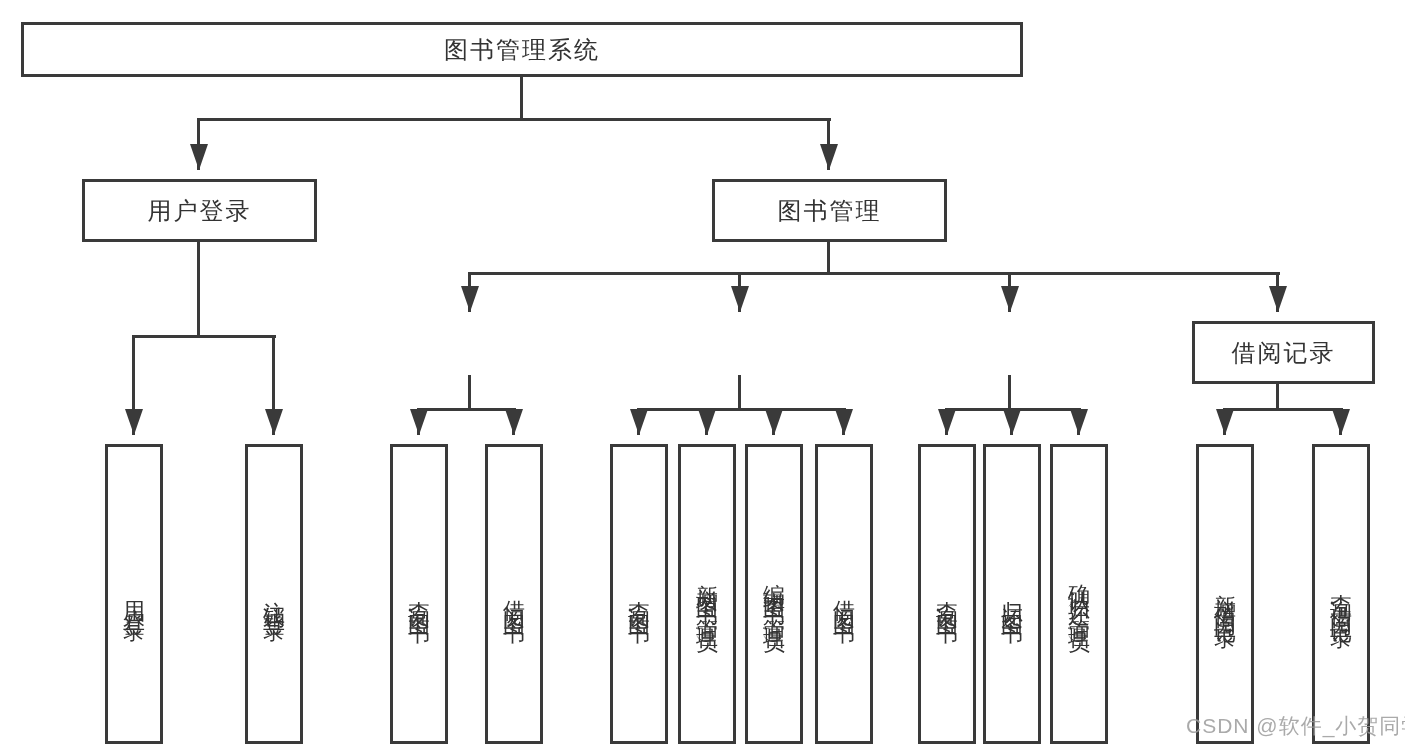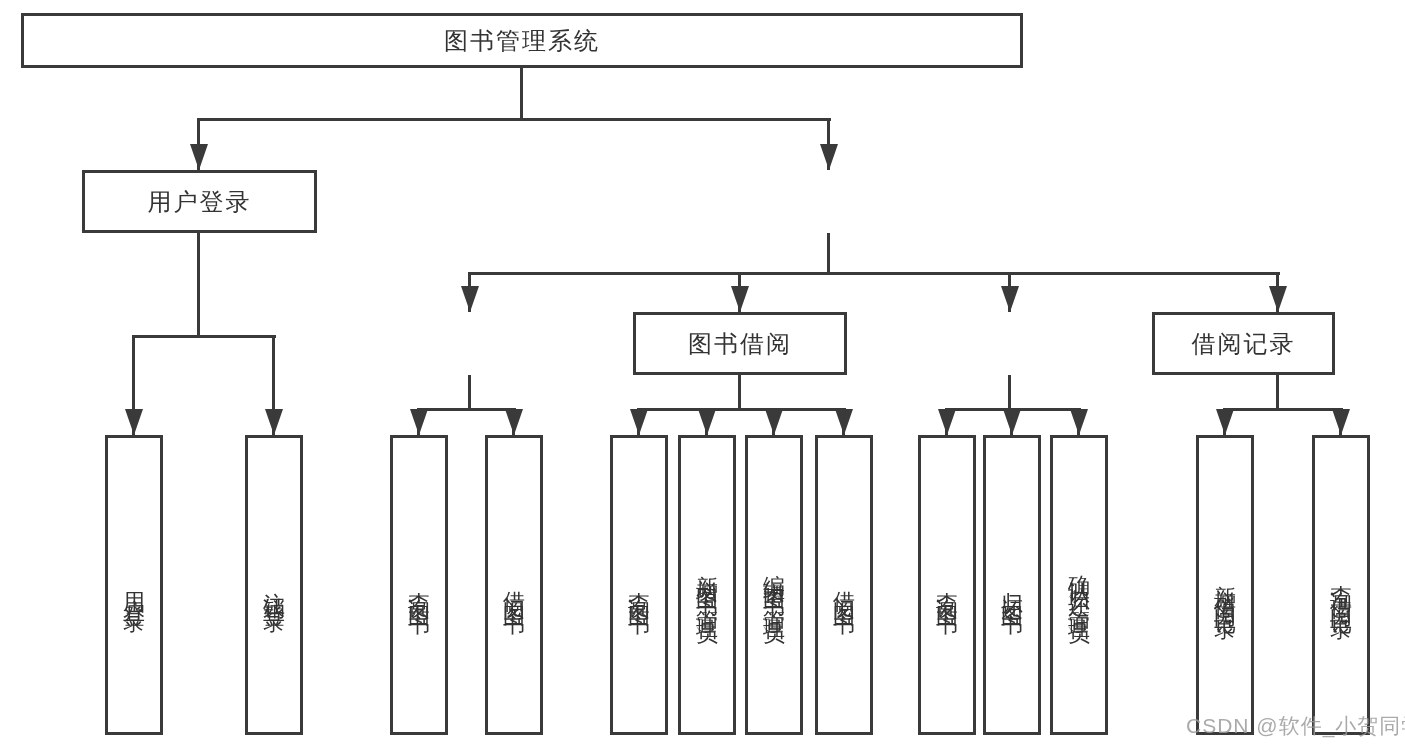--- a/index.html
+++ b/index.html
@@ -23,20 +23,21 @@
     border: 3px solid var(--line);
     background: var(--bg);
     color: var(--text);
     display: flex;
     align-items: center;
     justify-content: center;
     font-size: 24px;
     letter-spacing: 2px;
     text-align: center;
     z-index: 3;
+    margin-top: 9px;
   }
   .vnode {
     writing-mode: vertical-lr;
     text-orientation: mixed;
     font-size: 22px;
     letter-spacing: 7px;
     line-height: 1;
     padding-top: 6px;
   }
   .vline, .hline {
@@ -66,23 +67,23 @@
   }
 </style>
 </head>
 <body>
 
 <div id="canvas">
 
   <div class="node" style="left:21px; top:13px; width:1002px; height:55px;">图书管理系统</div>
 
   <div class="node" style="left:82px; top:170px; width:235px; height:63px;">用户登录</div>
+  <div class="node" style="left:712px; top:170px; width:235px; height:63px;">图书管理</div>
 
-  <div class="node" style="left:633px; top:312px; width:214px; height:63px;">图书借阅</div>
-  <div class="node" style="left:1152px; top:312px; width:183px; height:63px;text-align:center;">借阅记录</div>
+  <div class="node" style="left:1192px; top:312px; width:183px; height:63px;text-align:center;">借阅记录</div>
 
   <div class="node vnode" style="left:105px; top:435px; width:58px; height:300px;">用户登录</div>
   <div class="node vnode" style="left:245px; top:435px; width:58px; height:300px;">注销登录</div>
 
   <div class="node vnode" style="left:390px; top:435px; width:58px; height:300px;">查询图书</div>
   <div class="node vnode" style="left:485px; top:435px; width:58px; height:300px;">借阅图书</div>
 
   <div class="node vnode" style="left:610px; top:435px; width:58px; height:300px;">查询图书</div>
   <div class="node vnode" style="left:678px; top:435px; width:58px; height:300px;">新增图书（管理员）</div>
   <div class="node vnode" style="left:745px; top:435px; width:58px; height:300px;">编辑图书（管理员）</div>

